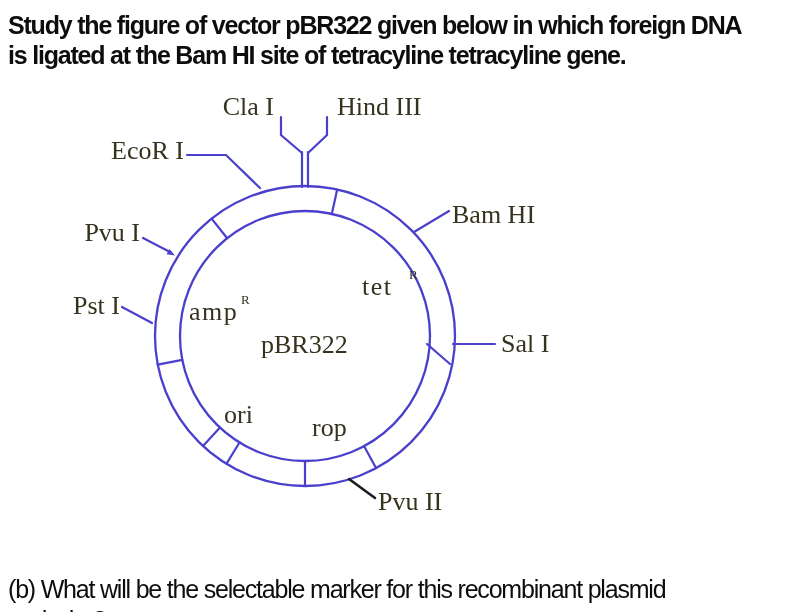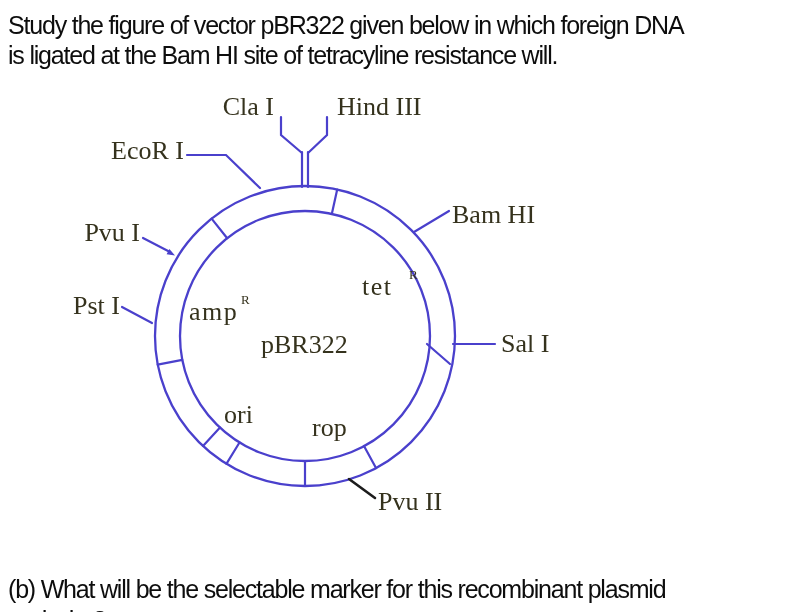--- a/index.html
+++ b/index.html
@@ -18,21 +18,21 @@
   }
   .question-block{
     position:absolute;
     left:8px;
     color:var(--question-color);
     font-size:25px;
     letter-spacing:-1.2px;
     line-height:30px;
     white-space:nowrap;
   }
-  #intro-block{top:10px;}
+  #intro-block{top:10px;font-weight:bold;}
   #partb-block{top:538px;line-height:31px;margin-top:36px;}
   .qline{display:block;}
   #diagram-svg{position:absolute;left:0;top:0;}
   .ring{fill:none;stroke:var(--ring-color);stroke-width:2.3px;}
   .divider,.leader{stroke:var(--ring-color);stroke-width:2.2px;fill:none;stroke-linecap:round;}
   .leader-dark{stroke:var(--pvu2-color);stroke-width:2.6px;fill:none;stroke-linecap:round;}
   .arrowhead{fill:var(--ring-color);stroke:none;}
   text{
     font-family:"Liberation Serif",serif;
     font-size:26px;
@@ -41,21 +41,21 @@
   text.sup{font-size:13px;}
   text.gene{letter-spacing:1.5px;}
 </style>
 </head>
 <body>
 
 <div id="page">
 
   <div id="intro-block" class="question-block">
     <span class="qline">Study the figure of vector pBR322 given below in which foreign DNA</span>
-    <span class="qline">is ligated at the Bam HI site of tetracyline resistance will.</span>
+    <span class="qline">is ligated at the Bam HI site of tetracyline tetracyline gene.</span>
   </div>
 
   <svg id="diagram-svg" width="800" height="612" viewBox="0 0 800 612" xmlns="http://www.w3.org/2000/svg">
 
     <circle class="ring" cx="305" cy="336" r="150"></circle>
     <circle class="ring" cx="305" cy="336" r="125"></circle>
 
     <line class="divider" x1="331.8" y1="213.9" x2="337.2" y2="189.5"></line>
     <line class="divider" x1="427" y1="344" x2="450" y2="364"></line>
     <line class="divider" x1="364" y1="446" x2="376" y2="468"></line>

